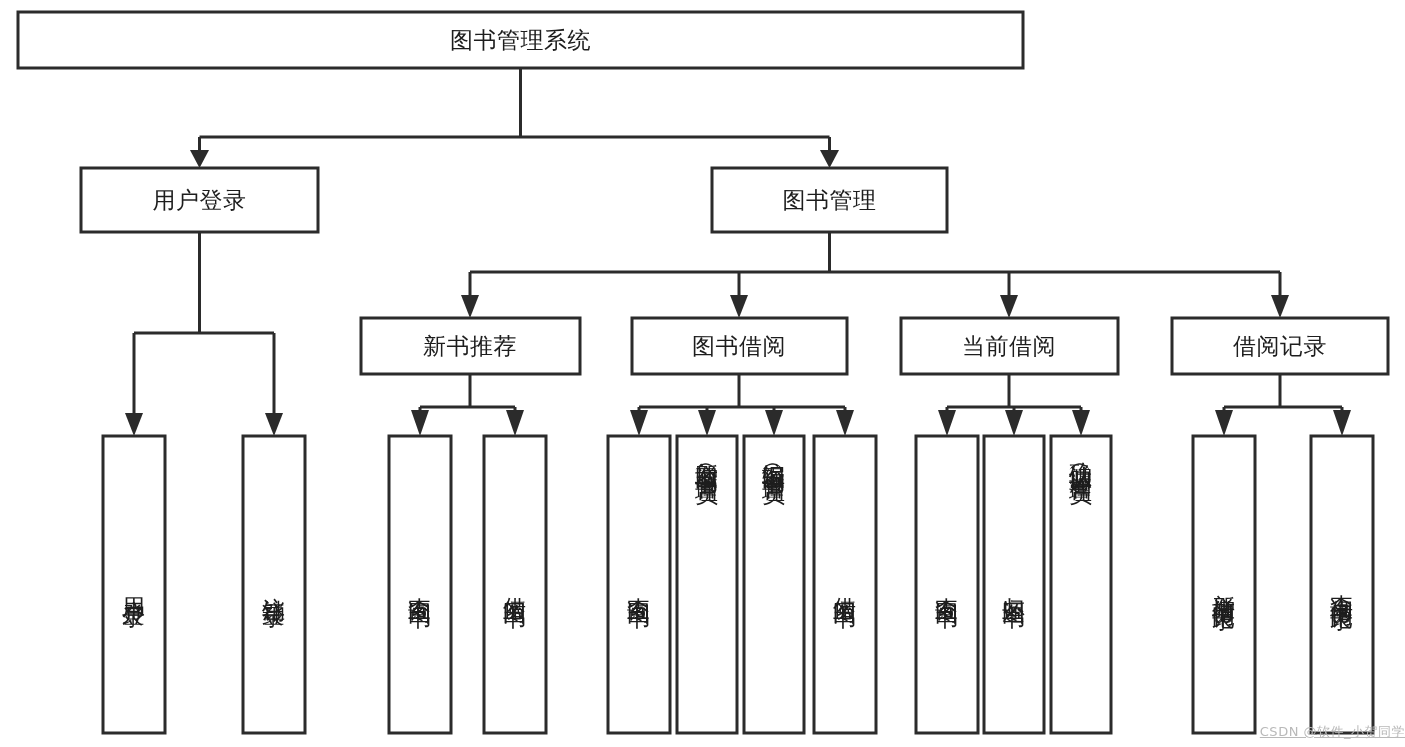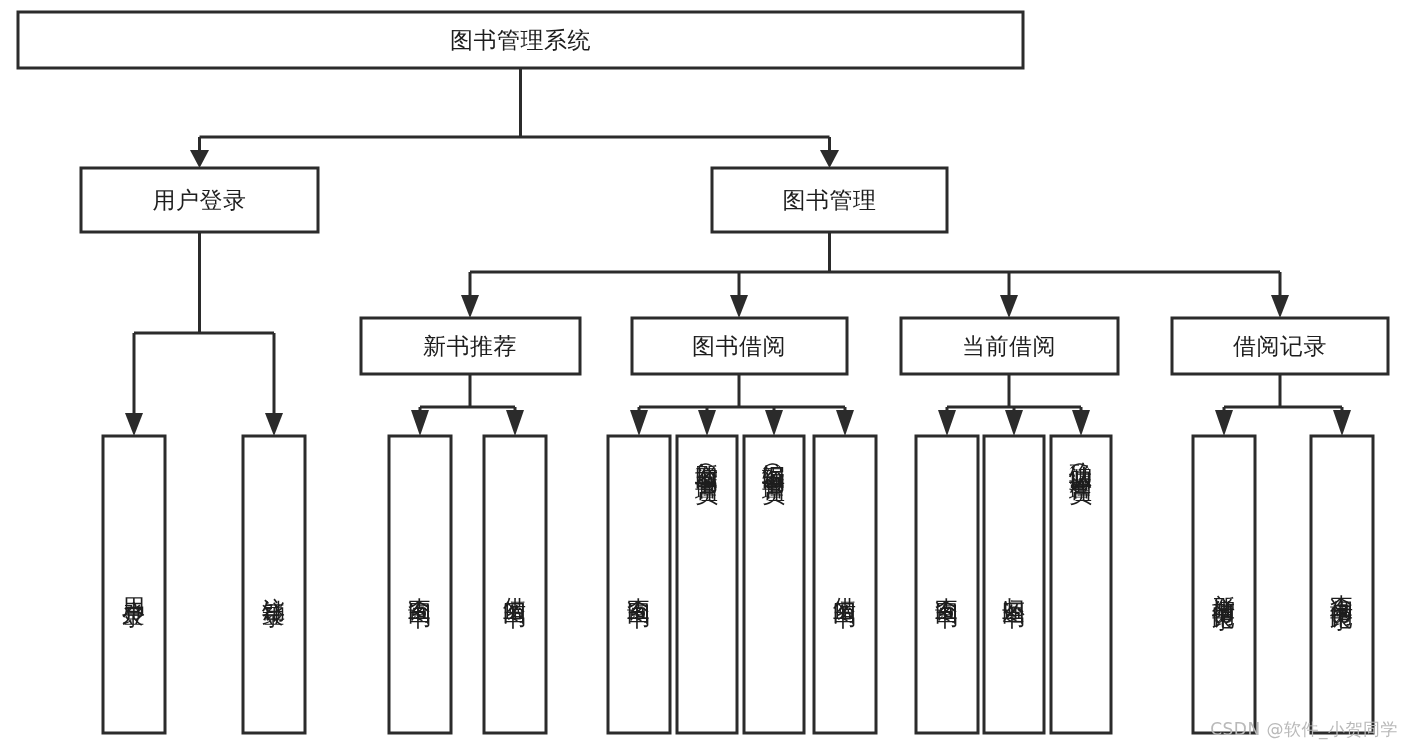--- a/index.html
+++ b/index.html
@@ -64,27 +64,28 @@
     font-family: "DejaVu Sans", "Liberation Sans", sans-serif;
     font-size: 23px;
     color: #1d1d1d;
     line-height: 1.22;
     letter-spacing: 3px;
     white-space: nowrap;
     text-align: center;
   }
   .watermark {
     position: absolute;
-    right: 7px;
+    right: 0;
     bottom: 6px;
     font-family: "DejaVu Sans", "Liberation Sans", sans-serif;
-    font-size: 17px;
+    font-size: 13px;
     color: #b9b9b9;
     letter-spacing: 0.5px;
     white-space: nowrap;
+    text-decoration: underline;
   }
 </style>
 </head>
 <body>
 
 <div id="diagram-root">
 
   <svg class="diagram" viewBox="0 0 1405 747">
 
     <g>

